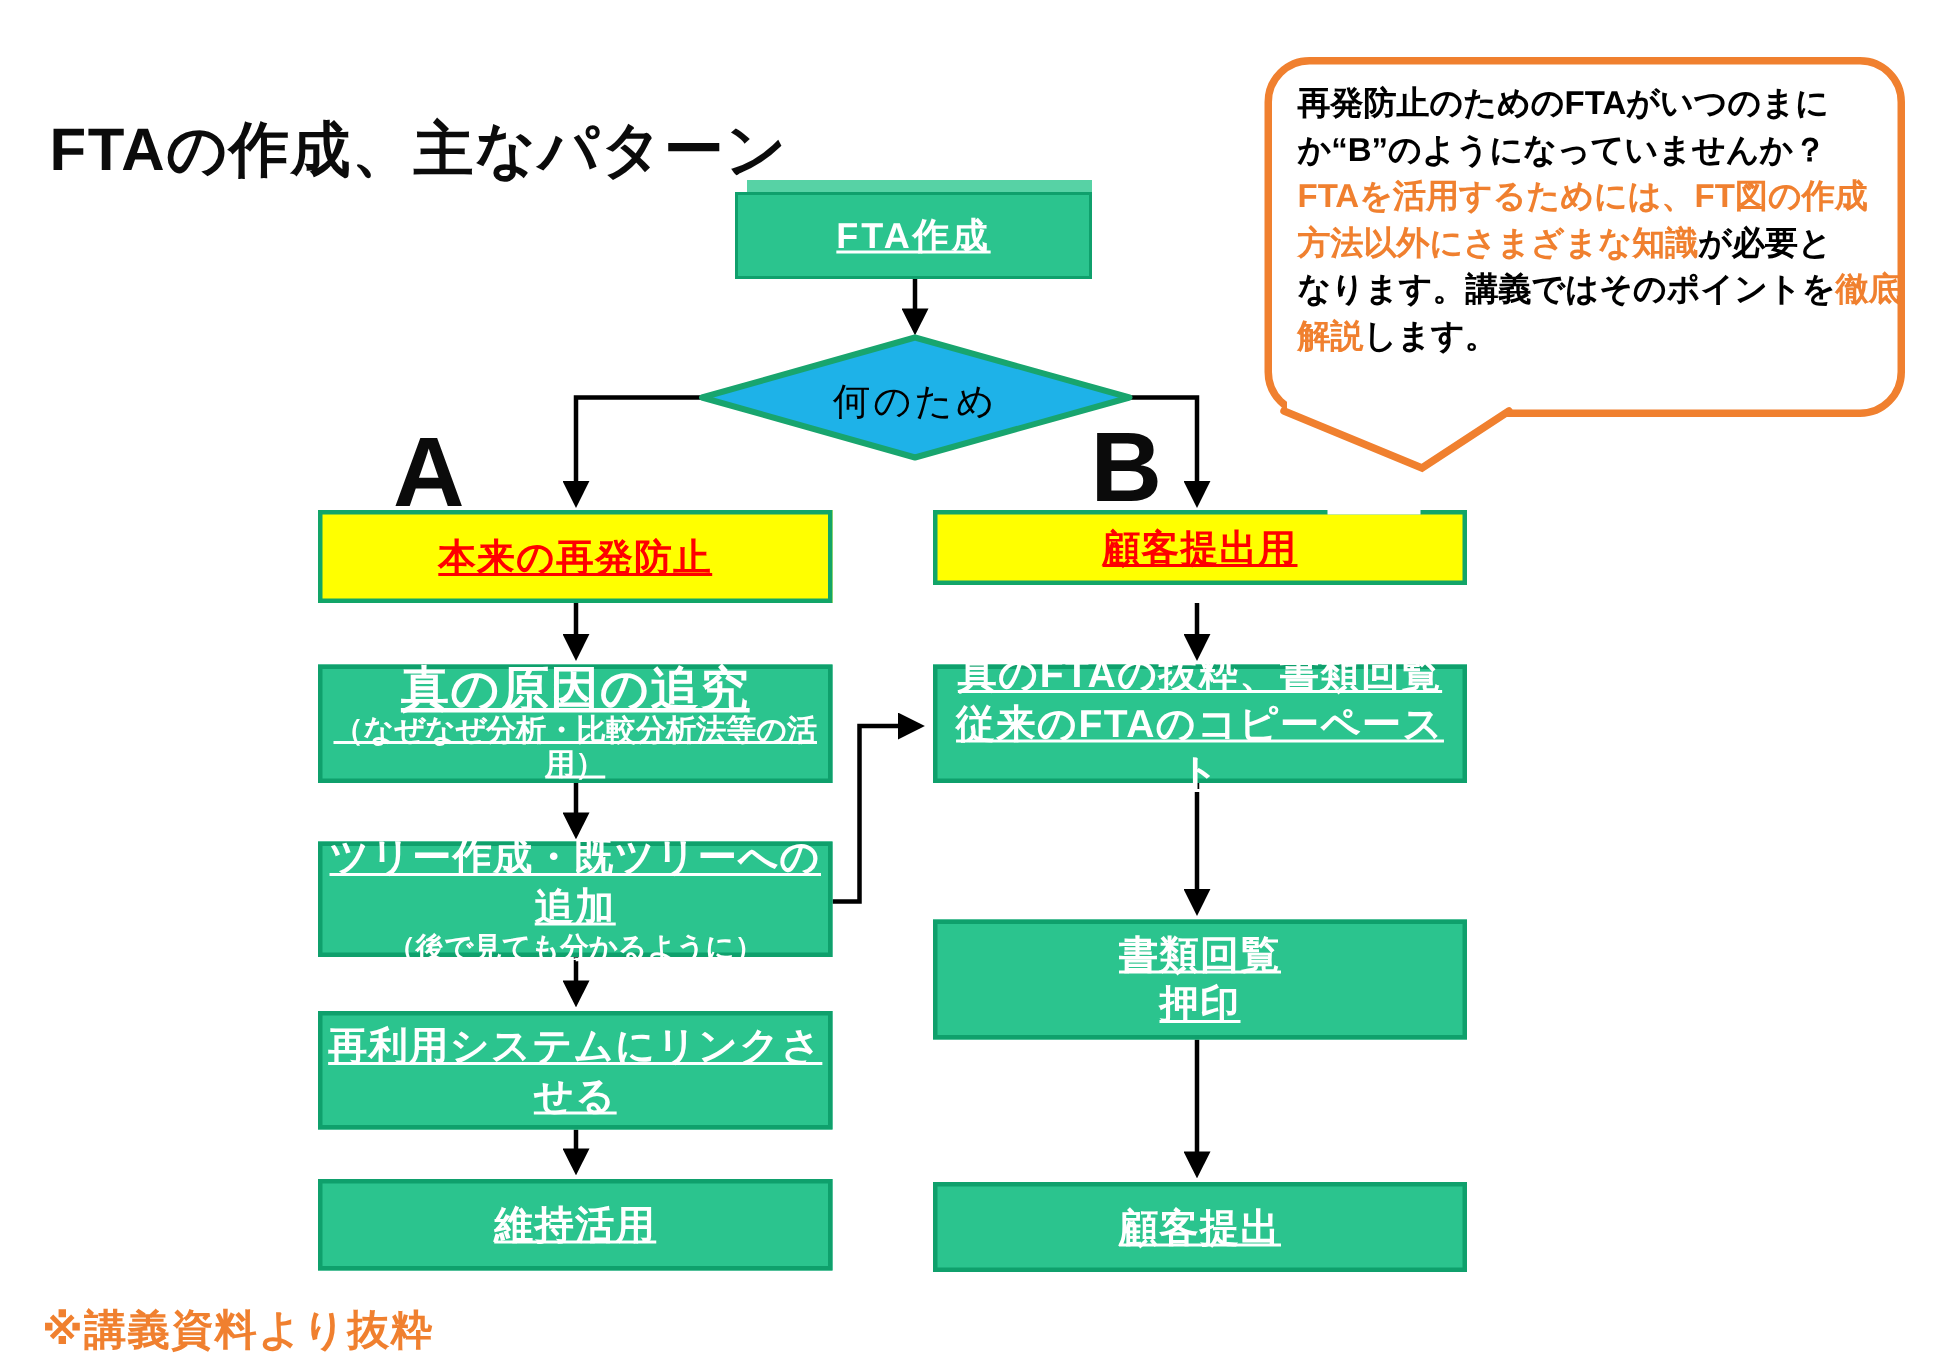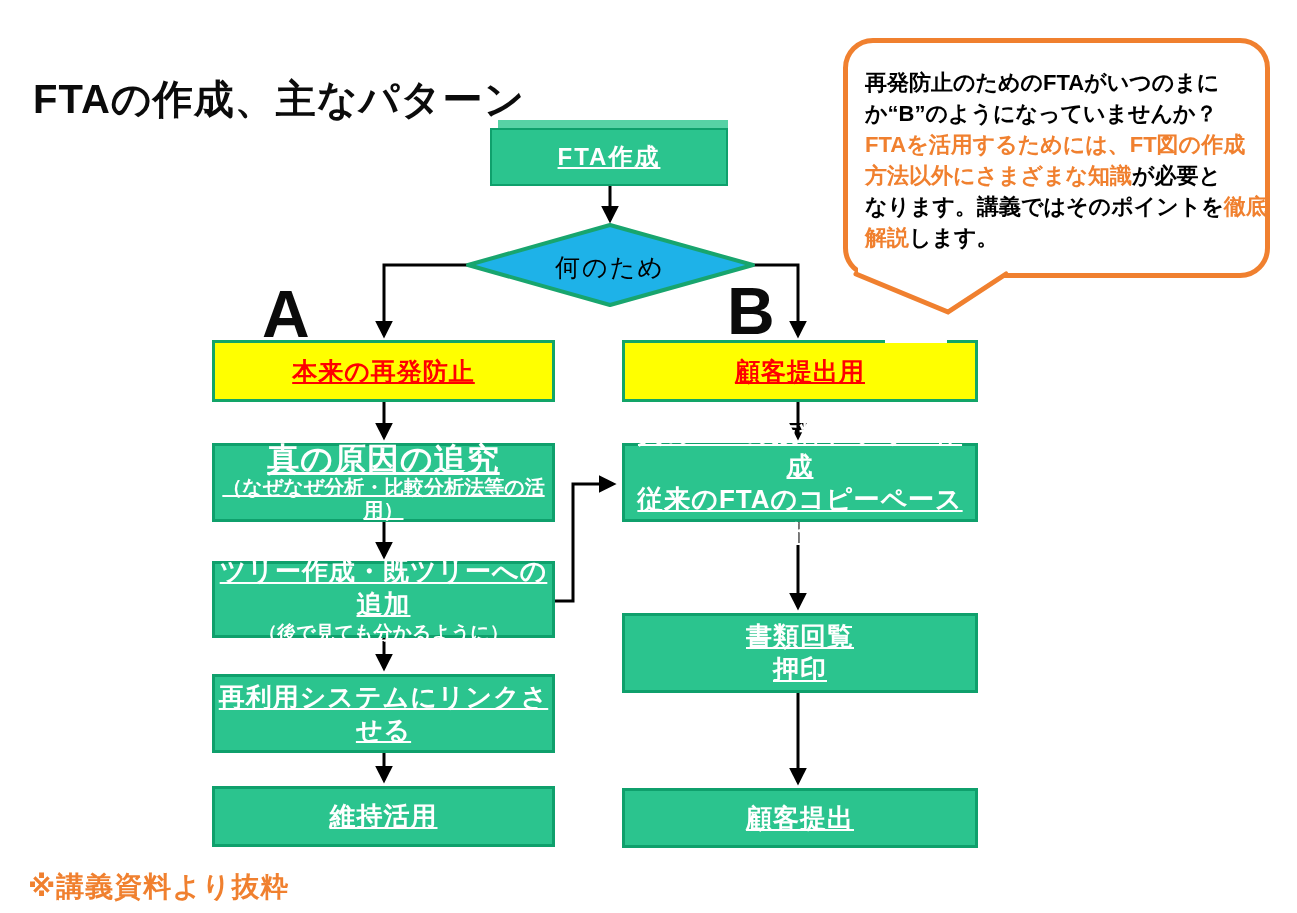--- a/index.html
+++ b/index.html
@@ -21,37 +21,37 @@
   .start-shadow{position:absolute;left:498px;top:120px;width:230px;height:14px;background:#57d2a5;}
   .decision-label{
     position:absolute;left:470px;top:251px;width:280px;text-align:center;
     font-size:25px;font-weight:normal;color:#000;letter-spacing:2px;
   }
   .branch-letter{position:absolute;font-size:66px;font-weight:bold;line-height:1;color:#0b0b0b;}
   .letter-a{left:262px;top:281px;}
   .letter-b{left:727px;top:278px;}
   .yellow{background:#ffff00;border:3px solid #12a568;color:#ff0000;font-weight:bold;font-size:25px;letter-spacing:1px;}
   .ya{left:212px;top:340px;width:343px;height:62px;}
-  .yb{left:622px;top:340px;width:356px;height:62px;}
+  .yb{left:622px;top:340px;width:356px;height:50px;}
   .white-patch{position:absolute;left:885px;top:333px;width:62px;height:10px;background:#ffffff;}
   .a1{left:212px;top:443px;width:343px;height:79px;}
   .a2{left:212px;top:561px;width:343px;height:77px;}
   .a3{left:212px;top:674px;width:343px;height:79px;}
   .a4{left:212px;top:786px;width:343px;height:61px;}
   .b1{left:622px;top:443px;width:356px;height:79px;}
   .b2{left:622px;top:613px;width:356px;height:80px;}
   .b3{left:622px;top:788px;width:356px;height:60px;}
   .main{font-size:26px;line-height:33px;font-weight:bold;letter-spacing:1px;}
   .a1 .main{font-size:32px;}
   .sub{font-size:20px;line-height:23px;font-weight:bold;}
   .a2 .sub{font-size:19px;}
   .callout{
     position:absolute;left:843px;top:38px;width:427px;height:240px;box-sizing:border-box;
     border:5px solid #f0802f;border-radius:30px;background:#ffffff;
-    padding:24px 17px;font-size:22px;font-weight:bold;line-height:31px;color:#000;
+    padding:10px 17px;font-size:22px;font-weight:bold;line-height:31px;color:#000;
   }
   .callout p{margin:0;}
   .bubble-line{white-space:nowrap;}
   .run-orange{color:#f0802f;}
   .tail{position:absolute;left:830px;top:262px;width:200px;height:62px;}
   .footnote{
     position:absolute;left:28px;top:868px;font-size:28px;font-weight:bold;
     color:#f0802f;letter-spacing:1px;
   }
 </style>
@@ -111,21 +111,21 @@
     <div class="sub">（後で見ても分かるように）</div>
   </div>
   <div class="node green a3">
     <div class="main">再利用システムにリンクさせる</div>
   </div>
   <div class="node green a4">
     <div class="main">維持活用</div>
   </div>
 
   <div class="node green b1">
-    <div class="main">真のFTAの抜粋、ツリー作成</div>
+    <div class="main">真のFTAの抜粋、書類回覧</div>
     <div class="main">従来のFTAのコピーペースト</div>
   </div>
   <div class="node green b2">
     <div class="main">書類回覧</div>
     <div class="main">押印</div>
   </div>
   <div class="node green b3">
     <div class="main">顧客提出</div>
   </div>
 

